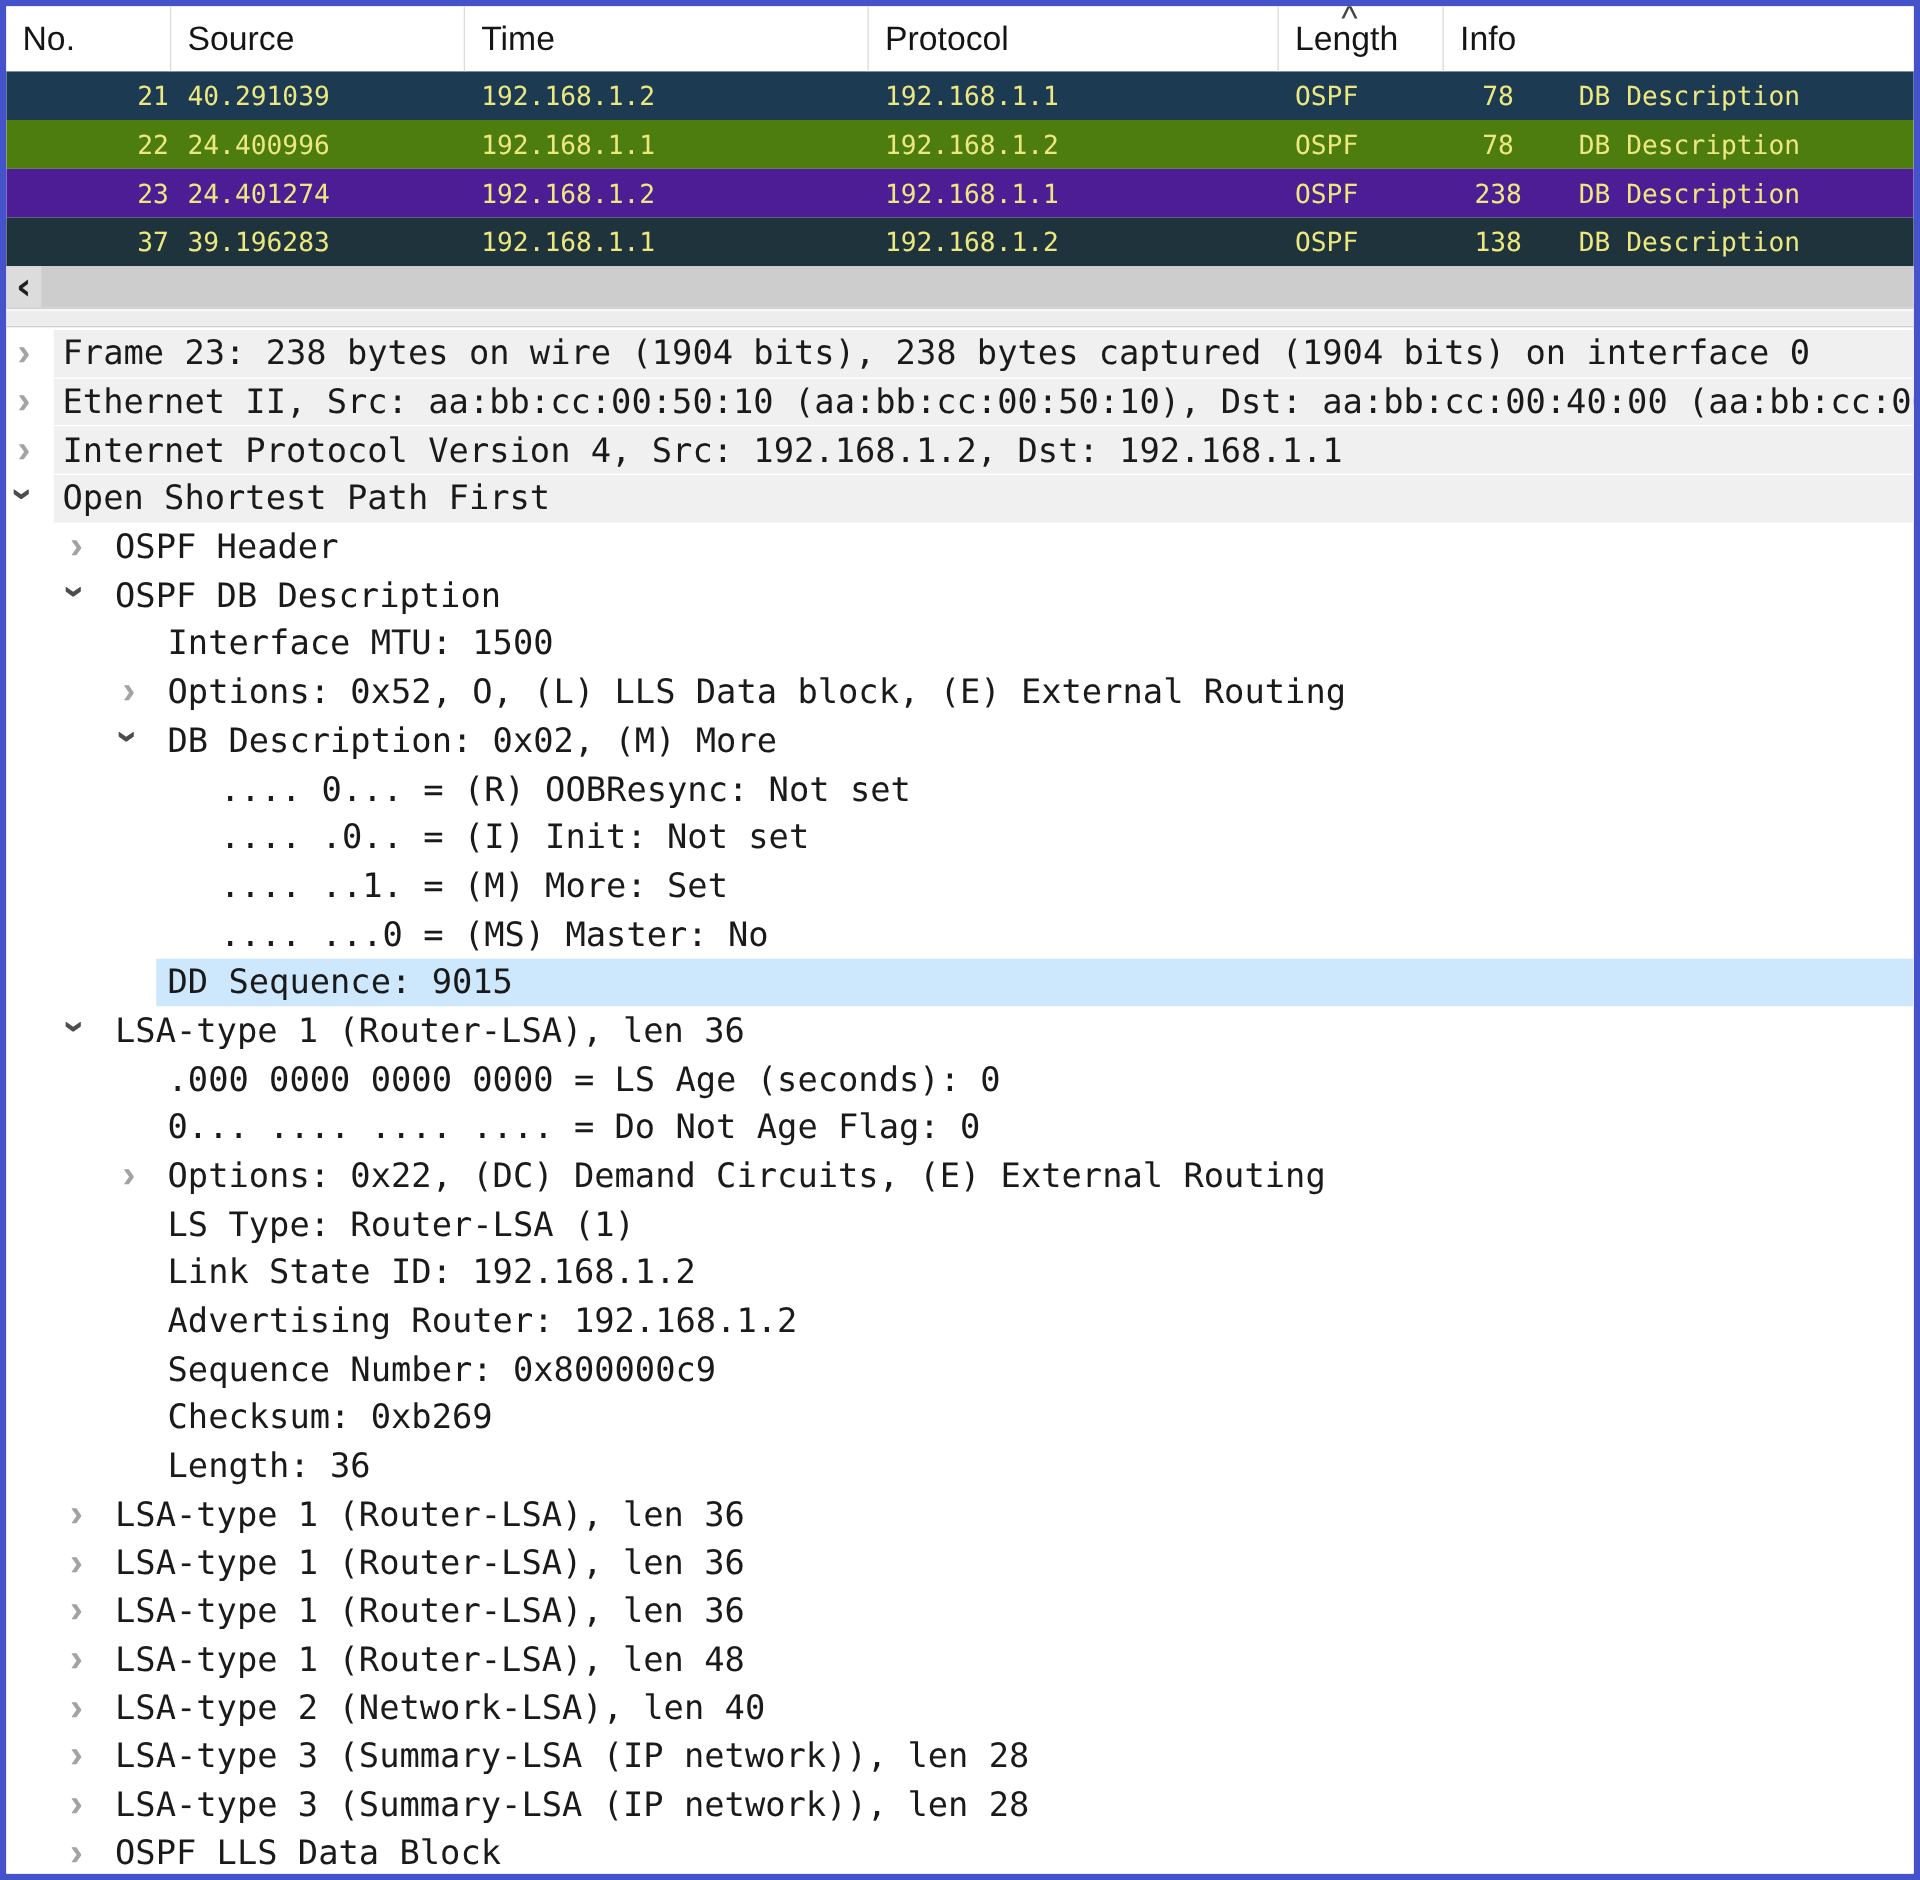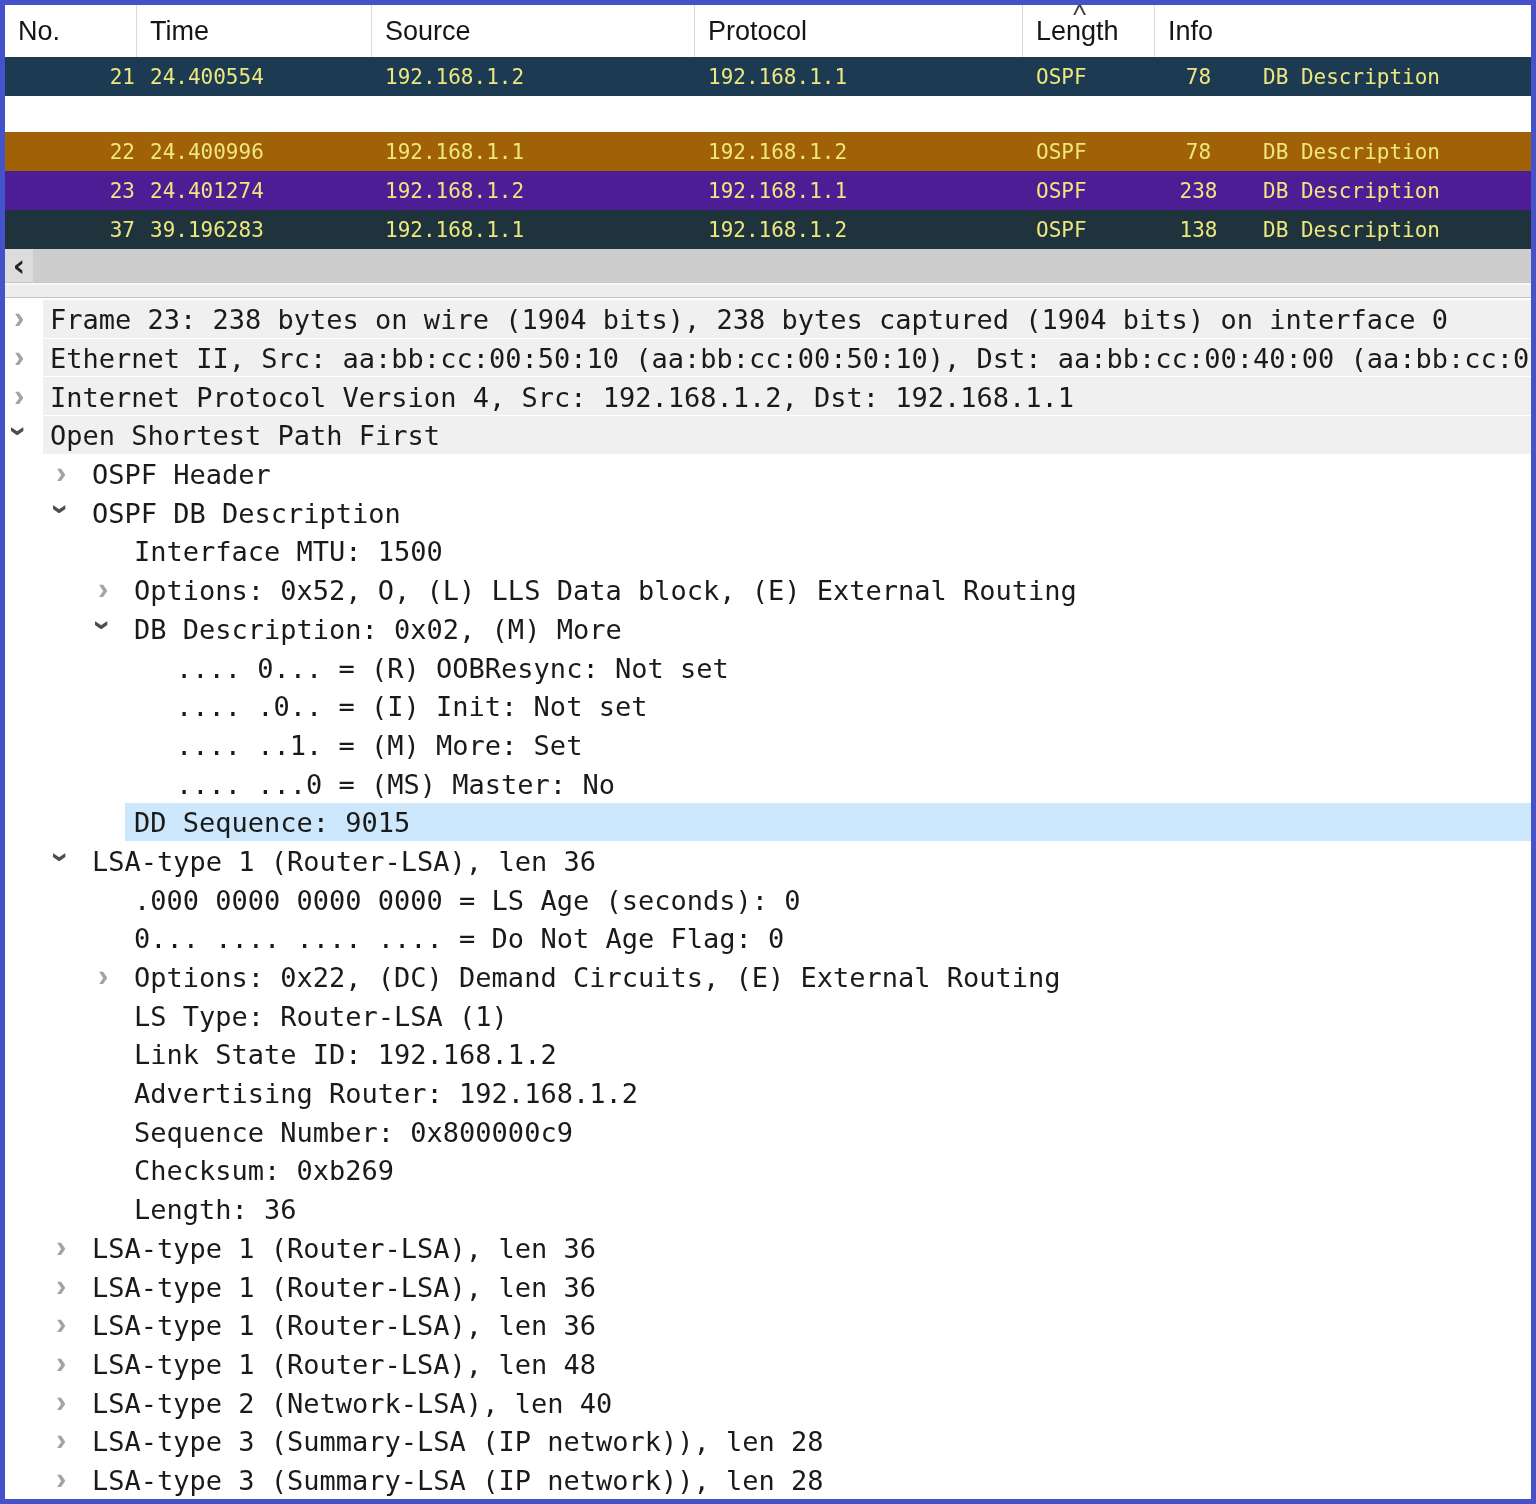--- a/index.html
+++ b/index.html
@@ -74,37 +74,37 @@
 </style>
 </head>
 <body>
 
 <div class="window">
 
   <div class="plist">
     <div class="plist-header" id="plist-header">
       <span class="sort-caret">^</span>
     <div class="hcell">No.</div>
+        <div class="hcell">Source</div>
         <div class="hcell">Time</div>
-        <div class="hcell">Source</div>
         <div class="hcell">Protocol</div>
         <div class="hcell">Length</div>
         <div class="hcell">Info</div>
       </div>
     <div id="plist-rows">
         <div class="prow" style="background: rgb(28, 58, 82);">
           <div class="pcell pc-no">21</div>
-          <div class="pcell pc-pad">24.400554</div>
+          <div class="pcell pc-pad">40.291039</div>
           <div class="pcell pc-pad">192.168.1.2</div>
           <div class="pcell pc-pad">192.168.1.1</div>
           <div class="pcell pc-pad">OSPF</div>
           <div class="pcell pc-len">78</div>
           <div class="pcell pc-pad">DB Description</div>
         </div>
-        <div class="prow" style="background: #a16207; margin-top: 36px;">
+        <div class="prow" style="background: #4d7c0f;">
           <div class="pcell pc-no">22</div>
           <div class="pcell pc-pad">24.400996</div>
           <div class="pcell pc-pad">192.168.1.1</div>
           <div class="pcell pc-pad">192.168.1.2</div>
           <div class="pcell pc-pad">OSPF</div>
           <div class="pcell pc-len">78</div>
           <div class="pcell pc-pad">DB Description</div>
         </div>
         <div class="prow" style="background: #4c1d95;">
           <div class="pcell pc-no">23</div>

